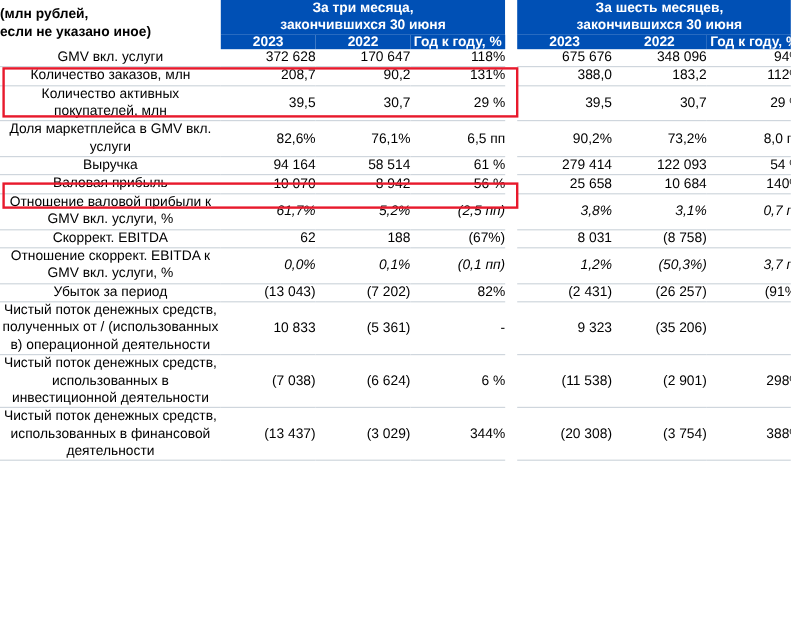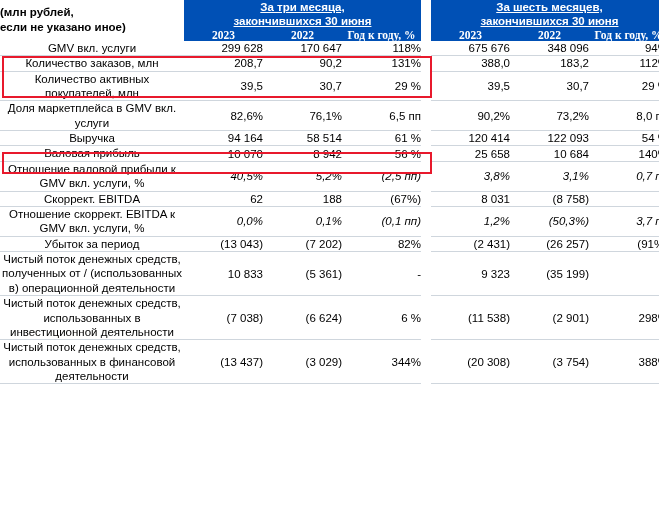--- a/index.html
+++ b/index.html
@@ -37,30 +37,28 @@
 
   
   .hdr-blue {
     background: #0050b5;
     color: #ffffff;
     font-weight: bold;
     text-align: center;
     font-size: 11.5px;
     line-height: 1.25;
     padding: 4px 2px;
-    text-decoration: underline;
   }
   .hdr-blue-sub {
     background: #0050b5;
     color: #ffffff;
     font-weight: bold;
     text-align: center;
     font-size: 11.5px;
     padding: 5px 4px 6px 4px;
-    font-family: Liberation Serif, serif;
   }
   .hdr-unit {
     background: #ffffff;
     color: #000000;
     font-weight: bold;
     font-size: 11.5px;
     line-height: 1.3;
     padding: 4px 4px 6px 4px;
     vertical-align: bottom;
     text-align: left;
@@ -121,21 +119,21 @@
         <td class="hdr-blue-sub">Год к году, %</td>
         <td class="hdr-blue-sub">2023</td>
         <td class="hdr-blue-sub">2022</td>
         <td class="hdr-blue-sub">Год к году, %</td>
       </tr>
     </thead>
     <tbody>
 
       <tr class="rowline">
         <td class="label">GMV вкл. услуги</td>
-        <td class="num">299 628</td>
+        <td class="num">372 628</td>
         <td class="num">170 647</td>
         <td class="num">118%</td>
         <td class="gapcell"></td>
         <td class="num">675 676</td>
         <td class="num">348 096</td>
         <td class="num">94%</td>
       </tr>
 
       <tr class="rowline">
         <td class="label">Количество заказов, млн</td>
@@ -169,39 +167,39 @@
         <td class="num">73,2%</td>
         <td class="num">8,0 пп</td>
       </tr>
 
       <tr class="rowline">
         <td class="label">Выручка</td>
         <td class="num">94 164</td>
         <td class="num">58 514</td>
         <td class="num">61 %</td>
         <td class="gapcell"></td>
-        <td class="num">120 414</td>
+        <td class="num">279 414</td>
         <td class="num">122 093</td>
         <td class="num">54 %</td>
       </tr>
 
       <tr class="rowline">
         <td class="label">Валовая прибыль</td>
         <td class="num">10 070</td>
         <td class="num">8 942</td>
         <td class="num">56 %</td>
         <td class="gapcell"></td>
         <td class="num">25 658</td>
         <td class="num">10 684</td>
         <td class="num">140%</td>
       </tr>
 
       <tr class="rowline">
         <td class="label">Отношение валовой прибыли к GMV вкл. услуги, %</td>
-        <td class="num ital">40,5%</td>
+        <td class="num ital">61,7%</td>
         <td class="num ital">5,2%</td>
         <td class="num ital">(2,5 пп)</td>
         <td class="gapcell"></td>
         <td class="num ital">3,8%</td>
         <td class="num ital">3,1%</td>
         <td class="num ital">0,7 пп</td>
       </tr>
 
       <tr class="rowline">
         <td class="label">Скоррект. EBITDA</td>
@@ -236,21 +234,21 @@
         <td class="num">(91%)</td>
       </tr>
 
       <tr class="rowline">
         <td class="label">Чистый поток денежных средств, полученных от / (использованных в) операционной деятельности</td>
         <td class="num">10 833</td>
         <td class="num">(5 361)</td>
         <td class="num">-</td>
         <td class="gapcell"></td>
         <td class="num">9 323</td>
-        <td class="num">(35 199)</td>
+        <td class="num">(35 206)</td>
         <td class="num">-</td>
       </tr>
 
       <tr class="rowline">
         <td class="label">Чистый поток денежных средств, использованных в инвестиционной деятельности</td>
         <td class="num">(7 038)</td>
         <td class="num">(6 624)</td>
         <td class="num">6 %</td>
         <td class="gapcell"></td>
         <td class="num">(11 538)</td>

